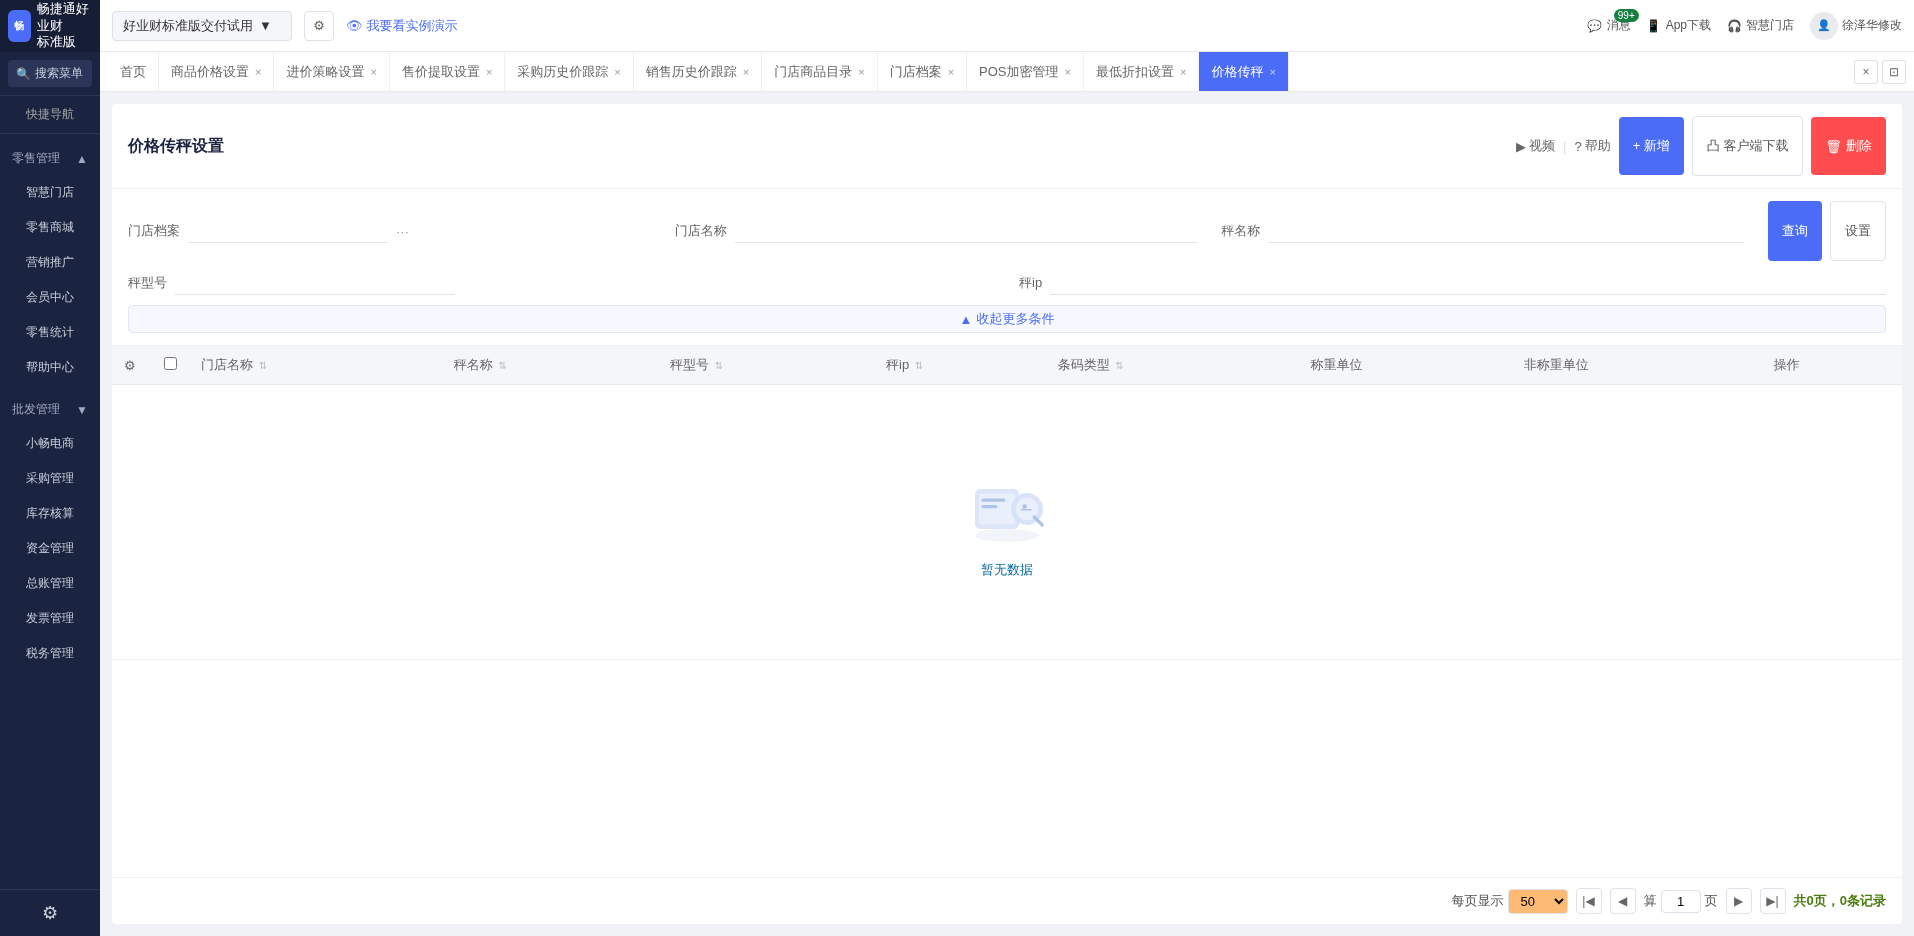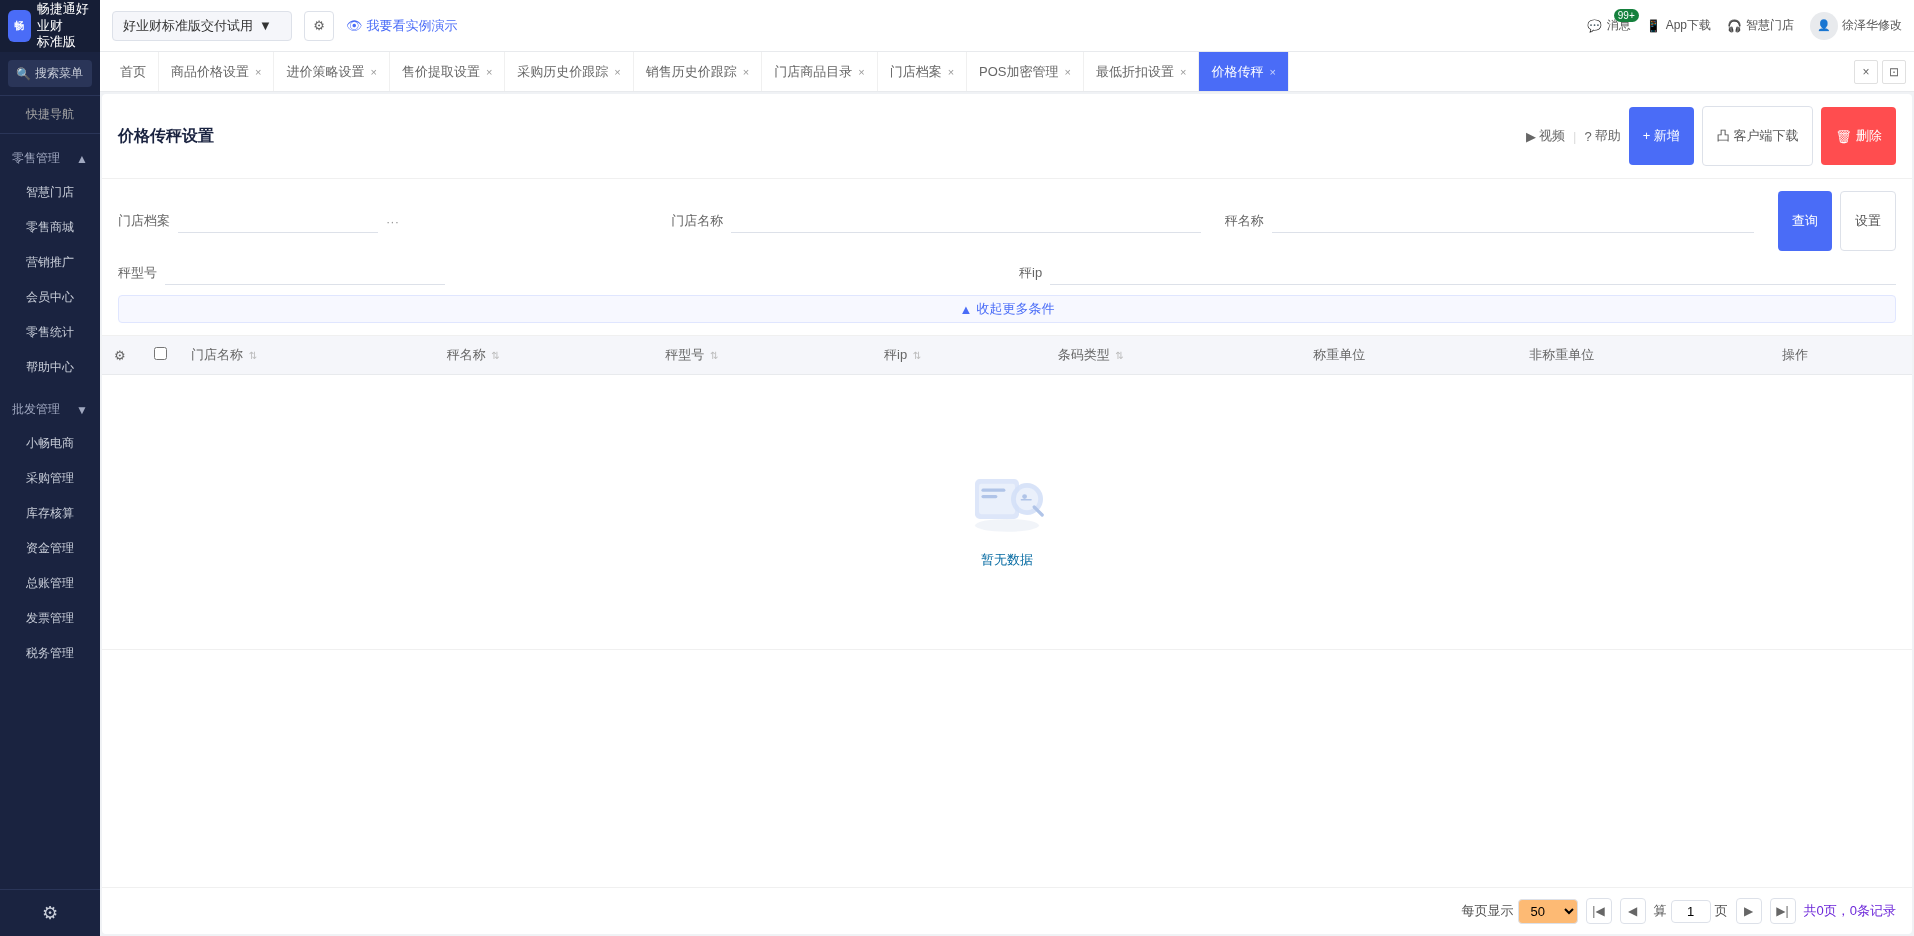--- a/index.html
+++ b/index.html
@@ -161,21 +161,21 @@
     }
     .tab-window-btn {
       width: 24px; height: 24px; display: flex; align-items: center; justify-content: center;
       cursor: pointer; color: #666; border: 1px solid #e0e0e0; border-radius: 2px; font-size: 12px;
     }
 
     
     .page-content {
       flex: 1;
       background: #fff;
-      margin: 2px;
+      margin: 12px;
       border-radius: 4px;
       display: flex;
       flex-direction: column;
       overflow: hidden;
     }
 
     .page-header {
       display: flex; align-items: center; justify-content: space-between;
       padding: 12px 16px;
       border-bottom: 1px solid #f0f0f0;
@@ -257,21 +257,21 @@
     }
     .page-btn {
       width: 26px; height: 26px; display: flex; align-items: center; justify-content: center;
       border: 1px solid #dde1e9; border-radius: 4px; cursor: pointer; color: #666; font-size: 12px;
     }
     .page-info { display: flex; align-items: center; gap: 4px; }
     .page-num-input {
       width: 40px; border: 1px solid #dde1e9; border-radius: 4px; text-align: center;
       padding: 3px; font-size: 13px;
     }
-    .page-total { color: #6d28d9; }
+    .page-total { color: #4d7c0f; font-weight: bold; }
   </style>
 </head>
 <body>
 
 <div class="sidebar">
   <div class="sidebar-logo">
     <div class="logo-icon">畅</div>
     <div class="logo-text">畅捷通好业财<br>标准版</div>
   </div>
 

